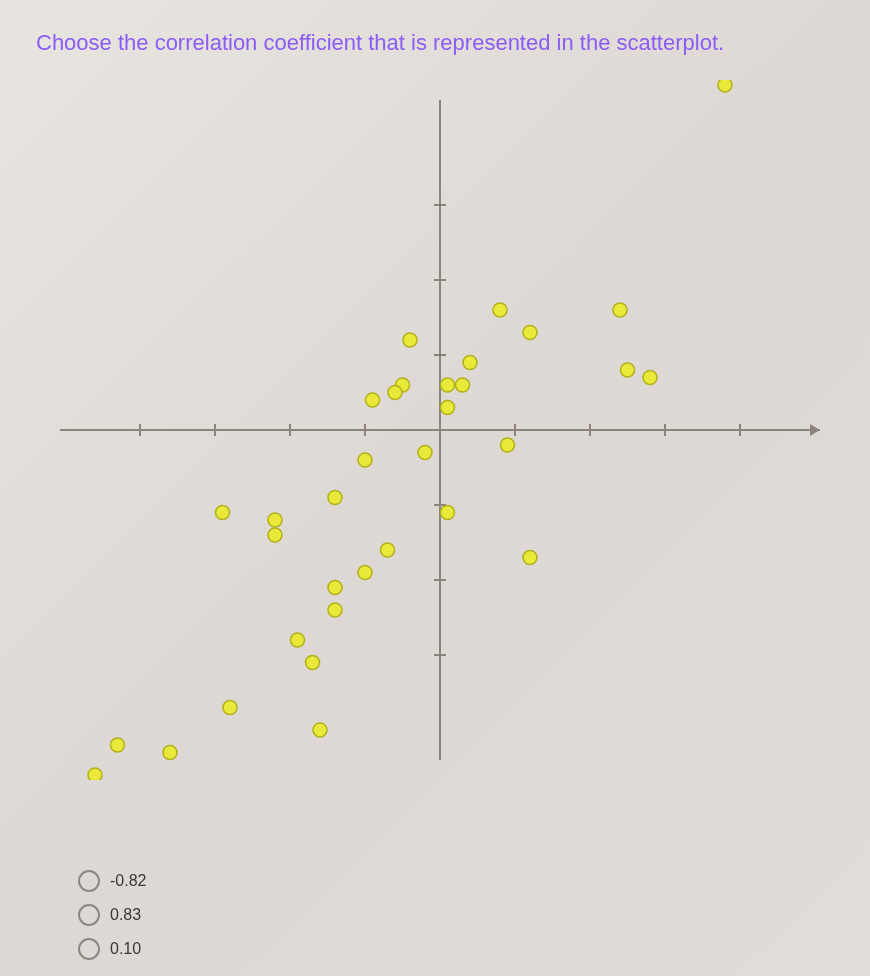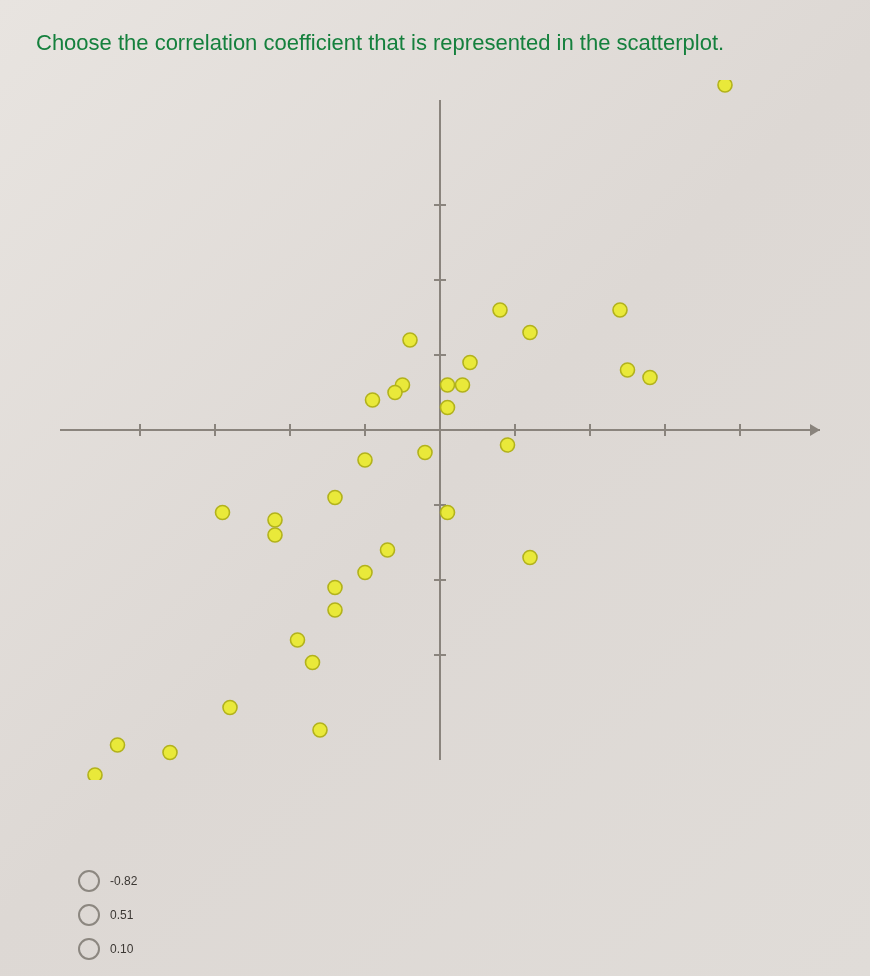--- a/index.html
+++ b/index.html
@@ -19,21 +19,21 @@
     font-size: 18px;
     color: #5a5550;
     letter-spacing: 0.5px;
   }
   .question-text {
     position: absolute;
     top: 28px;
     left: 36px;
     right: 20px;
     font-size: 22px;
-    color: #15803d;
+    color: #8b5cf6;
     line-height: 1.35;
   }
   .plot-area {
     position: absolute;
     top: 80px;
     left: 50px;
     width: 780px;
     height: 700px;
   }
   .plot-area svg { width: 100%; height: 100%; }
@@ -56,21 +56,21 @@
   }
   .radio-outline {
     width: 22px;
     height: 22px;
     border: 2.2px solid #8c8780;
     border-radius: 50%;
     background: transparent;
     flex-shrink: 0;
   }
   .option-label {
-    font-size: 12px;
+    font-size: 16px;
     color: #3b3733;
     font-weight: 500;
   }
 </style>
 </head>
 <body>
 
 <div class="page-top-fragment"></div>
 
 <div class="question-text">Choose the correlation coefficient that is represented in the scatterplot.</div>
@@ -131,19 +131,19 @@
     </svg>
 </div>
 
 <div class="answers">
   <div class="option">
     <span class="radio-outline"></span>
     <span class="option-label">-0.82</span>
   </div>
   <div class="option">
     <span class="radio-outline"></span>
-    <span class="option-label">0.51</span>
+    <span class="option-label">0.83</span>
   </div>
   <div class="option">
     <span class="radio-outline"></span>
     <span class="option-label">0.10</span>
   </div>
 </div>
 
 </body></html>

